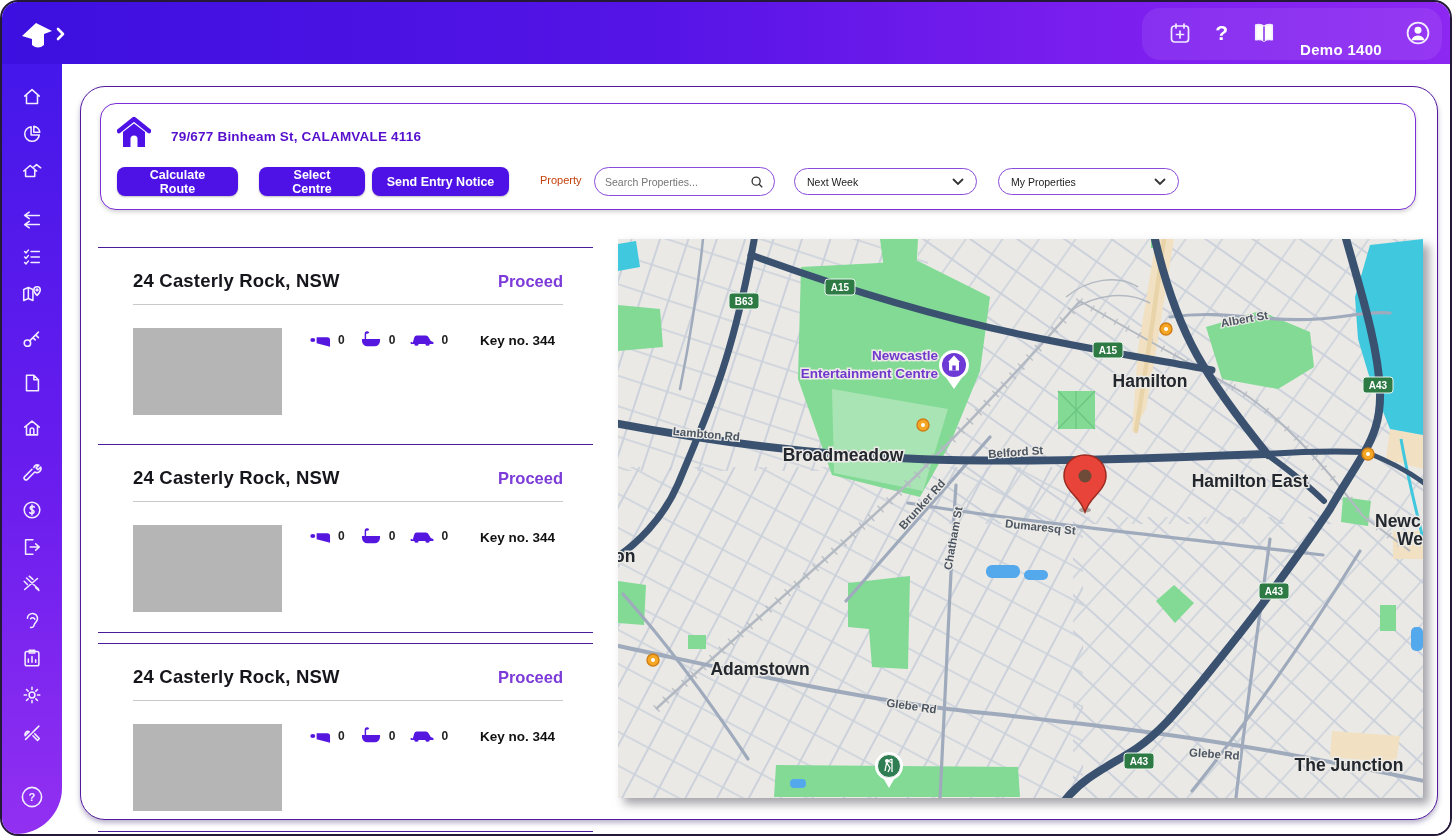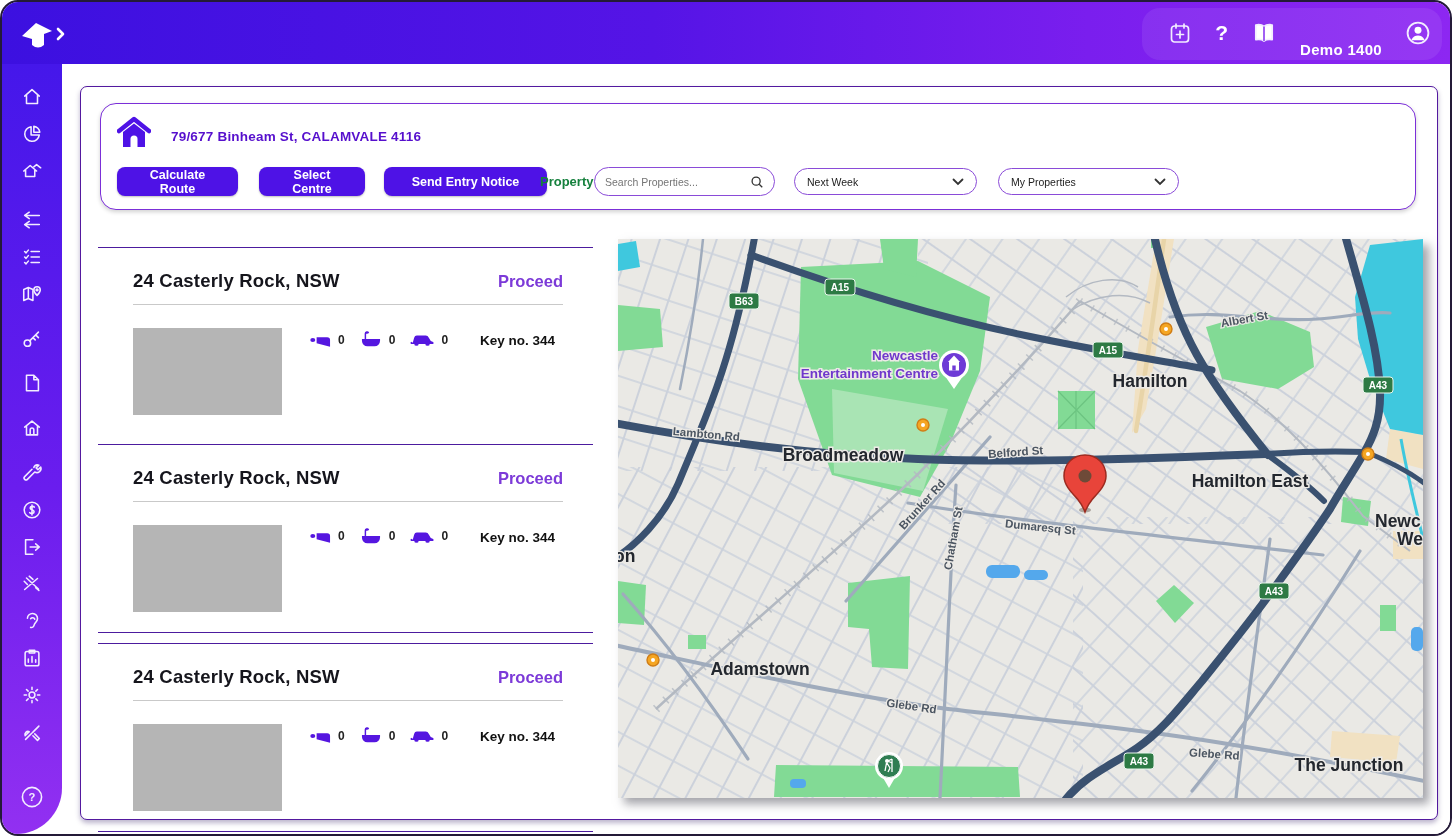--- a/index.html
+++ b/index.html
@@ -20,33 +20,33 @@
     background:linear-gradient(180deg,#4517ea 0%,#6a1dee 55%,#9230f1 100%);
     border-bottom-right-radius:46px; display:flex; flex-direction:column; align-items:center; padding:14px 0 18px 0; }
   .side-icon { width:24px; height:24px; margin:6.6px 0; display:flex; align-items:center; justify-content:center; cursor:pointer; }
   .side-icon svg { stroke:#f2ecff; fill:none; stroke-width:1.7; stroke-linecap:round; stroke-linejoin:round; }
   .side-help { margin-top:auto; }
   .main-edge { position:absolute; left:60px; top:62px; bottom:0; width:3px; background:#efe9fb; }
 
   
   .main { position:absolute; left:60px; top:62px; right:0; bottom:0; background:#fff; }
   .container { position:absolute; left:18px; top:22px; right:12px; bottom:14px;
-    border:1.6px solid #53199f; border-radius:7px; background:#fff;
+    border:1.6px solid #53199f; border-radius:25px; background:#fff;
     box-shadow:0 3px 5px rgba(60,40,110,.35); }
 
   
   .header-card { position:absolute; left:19px; top:16px; right:21px; height:107px;
     border:1.6px solid #7b2fd8; border-radius:16px; background:#fff; box-shadow:0 2px 4px rgba(0,0,0,.18); }
   .addr-row { position:absolute; left:16px; top:12px; display:flex; align-items:center; gap:20px; }
   .addr-text { color:#560fcd; font-size:13.5px; font-weight:800; letter-spacing:.2px; }
   .actions-row { position:absolute; left:16px; top:63px; right:10px; height:30px; }
   .btn { position:absolute; top:0; height:29px; background:#4e12e6; color:#fff; border:none; border-radius:8px;
     font-family:"Liberation Sans",sans-serif; font-size:12.5px; font-weight:700; padding:0 14px; cursor:pointer;
     box-shadow:0 1px 2px rgba(0,0,0,.25); display:flex; align-items:center; justify-content:center; }
-  .prop-label { position:absolute; left:423px; top:7px; font-size:13px; font-weight:700; color:#15803d; }
+  .prop-label { position:absolute; left:423px; top:7px; font-size:11px; font-weight:400; color:#c2410c; }
   .search-wrap { position:absolute; left:477px; top:0px; width:181px; height:29px; border:1.6px solid #8a4bd8; border-radius:15px; display:flex; align-items:center; padding:0 10px; }
   .search-wrap input { border:none; outline:none; flex:1; font-size:10.5px; font-family:"Liberation Sans",sans-serif; color:#333; background:transparent; }
   .selectbox { position:absolute; top:1px; height:27px; border:1.6px solid #8a4bd8; border-radius:14px; display:flex; align-items:center; justify-content:space-between; padding:0 12px; cursor:pointer; background:#fff; }
   .selectbox span { font-size:10.5px; color:#222; }
   .sel-week { left:677px; width:183px; }
   .sel-props { left:881px; width:181px; }
 
   
   .list { position:absolute; left:17px; top:152px; width:495px; }
   .card { height:188.5px; border-top:1.7px solid #4c1b9e; padding:16px 30px 0 35px; position:relative;margin-top:8px; }
@@ -224,21 +224,21 @@
               <path d="M2 15 L17 3 L32 15" stroke="#4e12e6" stroke-width="4.5" fill="none" stroke-linecap="round" stroke-linejoin="round"></path>
               <path d="M6 16 V31 H28 V16 L17 7.5 Z" fill="#4e12e6"></path>
               <path d="M13.5 31 V23 a3.5 3.5 0 0 1 7 0 V31" fill="#fff"></path>
             </svg>
           </span>
           <span class="addr-text">79/677 Binheam St, CALAMVALE 4116</span>
         </div>
         <div class="actions-row">
           <button class="btn" style="left:0px;width:121px">Calculate Route</button>
           <button class="btn" style="left:142px;width:106px">Select Centre</button>
-          <button class="btn" style="left:267px;width:163px">Send Entry Notice</button>
+          <button class="btn" style="left:255px;width:137px">Send Entry Notice</button>
           <span class="prop-label">Property</span>
           <div class="search-wrap">
             <input type="text" placeholder="Search Properties..." style="">
             <svg width="14" height="14" viewBox="0 0 16 16" style="cursor:pointer">
               <circle cx="7" cy="7" r="4.6" stroke="#333" stroke-width="1.5" fill="none"></circle>
                 <path d="M10.5 10.5 L14 14" stroke="#333" stroke-width="1.5"></path>
             </svg>
           </div>
           <div class="selectbox sel-week">
             <span>Next Week</span>

